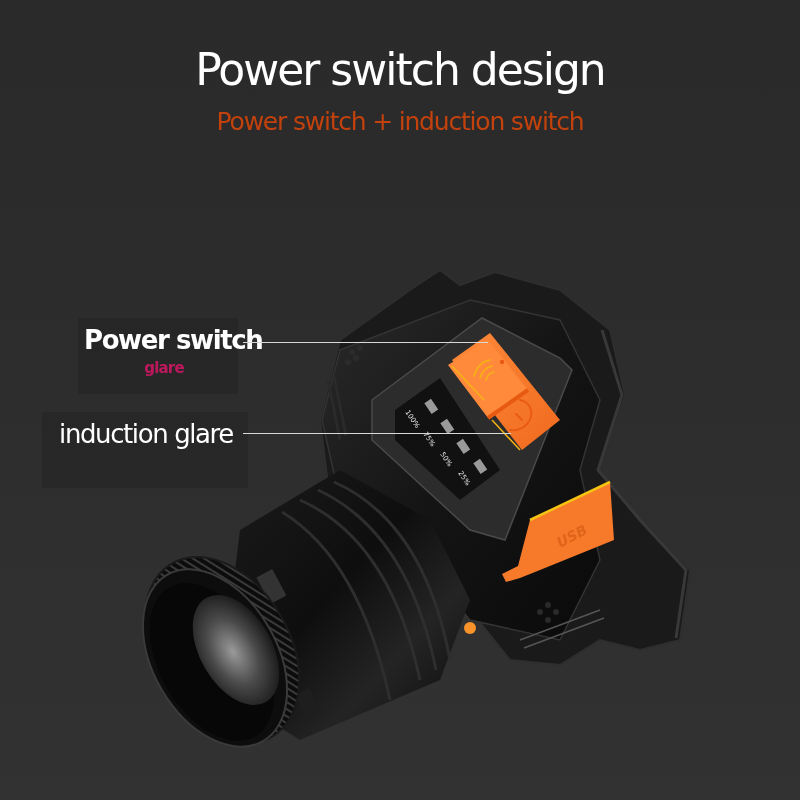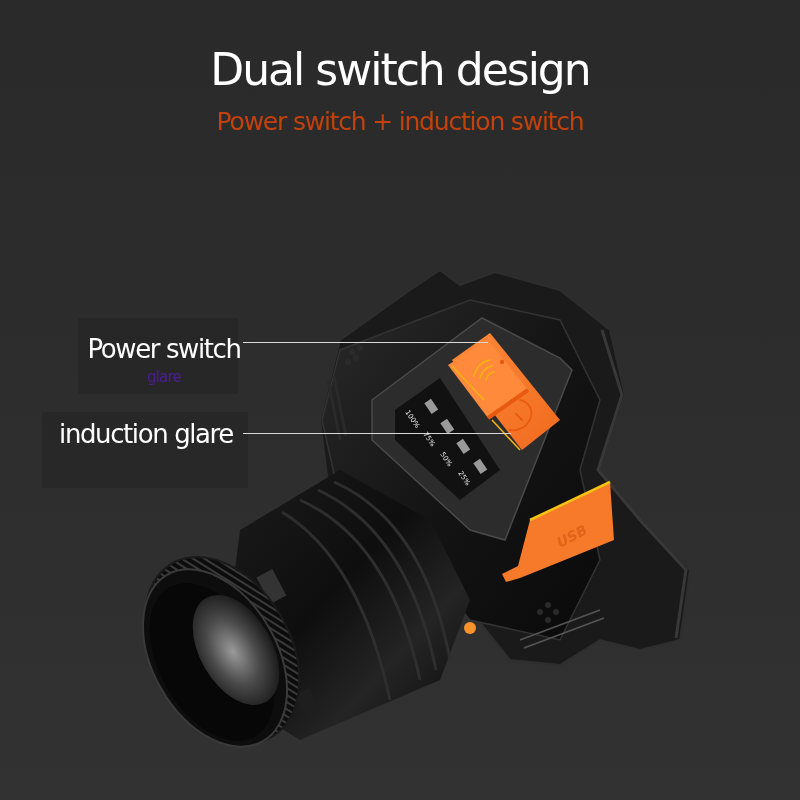--- a/index.html
+++ b/index.html
@@ -25,37 +25,37 @@
       position: absolute; left: 0; top: 0; width: 800px; height: 800px;
     }
     .callout {
       position: absolute; text-align: center;
     }
     .callout .label {
       font-size: 26px; letter-spacing: -1.4px; line-height: 34px; color: #ffffff;
       white-space: nowrap;
     }
     .callout .desc {
-      font-size: 15px; letter-spacing: -0.8px; line-height: 22px; color: #4c1d95;
+      font-size: 15px; letter-spacing: -0.8px; line-height: 22px; color: #be185d;
       white-space: nowrap;
     }
-    .callout-power { left: 84px; top: 332px; width: 160px; }
+    .callout-power { left: 84px; top: 323px; width: 160px; font-weight: bold; }
     .callout-induction { left: 45px; top: 417px; width: 202px; }
     .callout-bg {
       position: absolute; background: rgba(30,30,30,0.35);
     }
     .leader {
       position: absolute; height: 1px; background: #d8d8d8;
     }
   </style>
 </head>
 <body>
 
 <div class="header">
-  <div class="title">Dual switch design</div>
+  <div class="title">Power switch design</div>
   <div class="subtitle">Power switch + induction switch</div>
 </div>
 
 <svg class="product" viewBox="0 0 800 800" xmlns="http://www.w3.org/2000/svg">
   <defs>
     <linearGradient id="bodyGrad" x1="0" y1="0" x2="1" y2="1">
       <stop offset="0" stop-color="#2a2a2a"></stop>
       <stop offset="0.5" stop-color="#141414"></stop>
       <stop offset="1" stop-color="#0a0a0a"></stop>
     </linearGradient>

